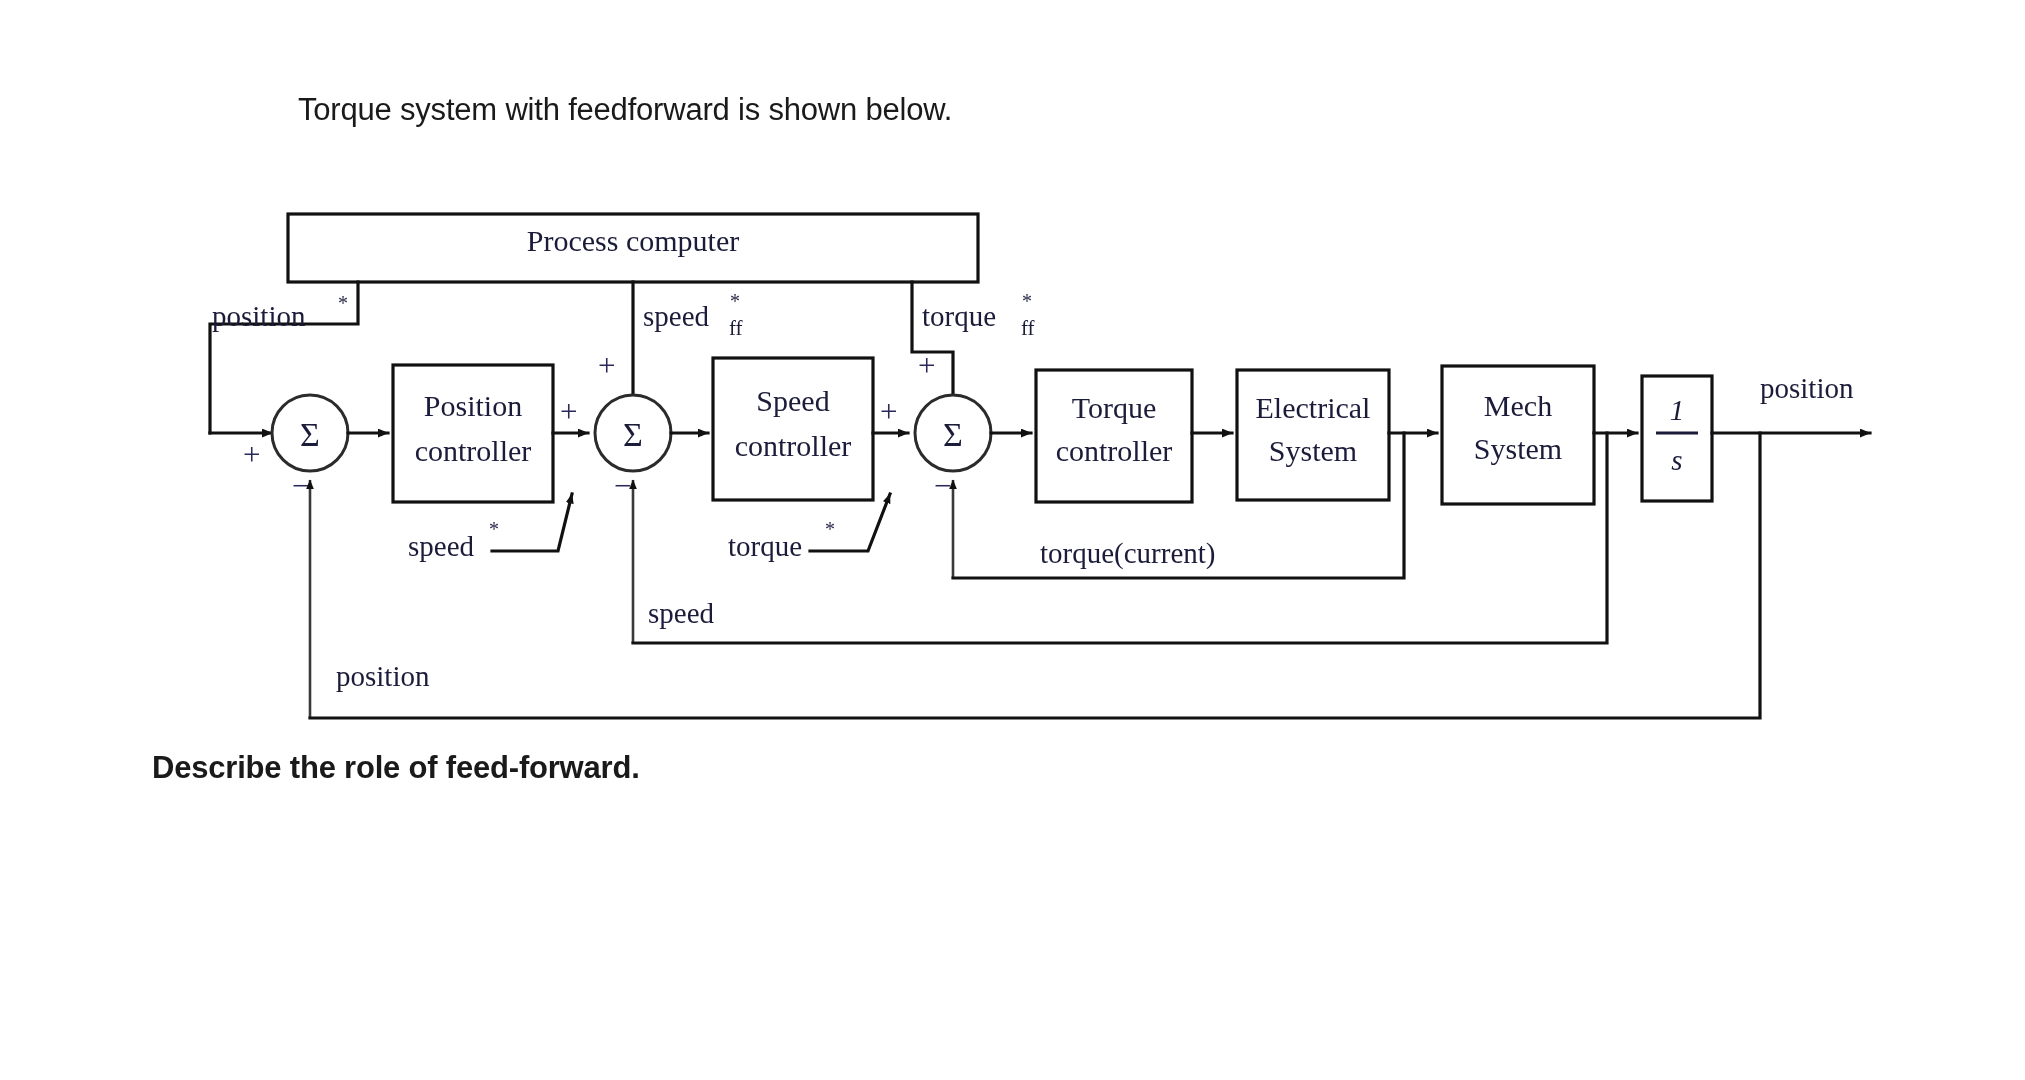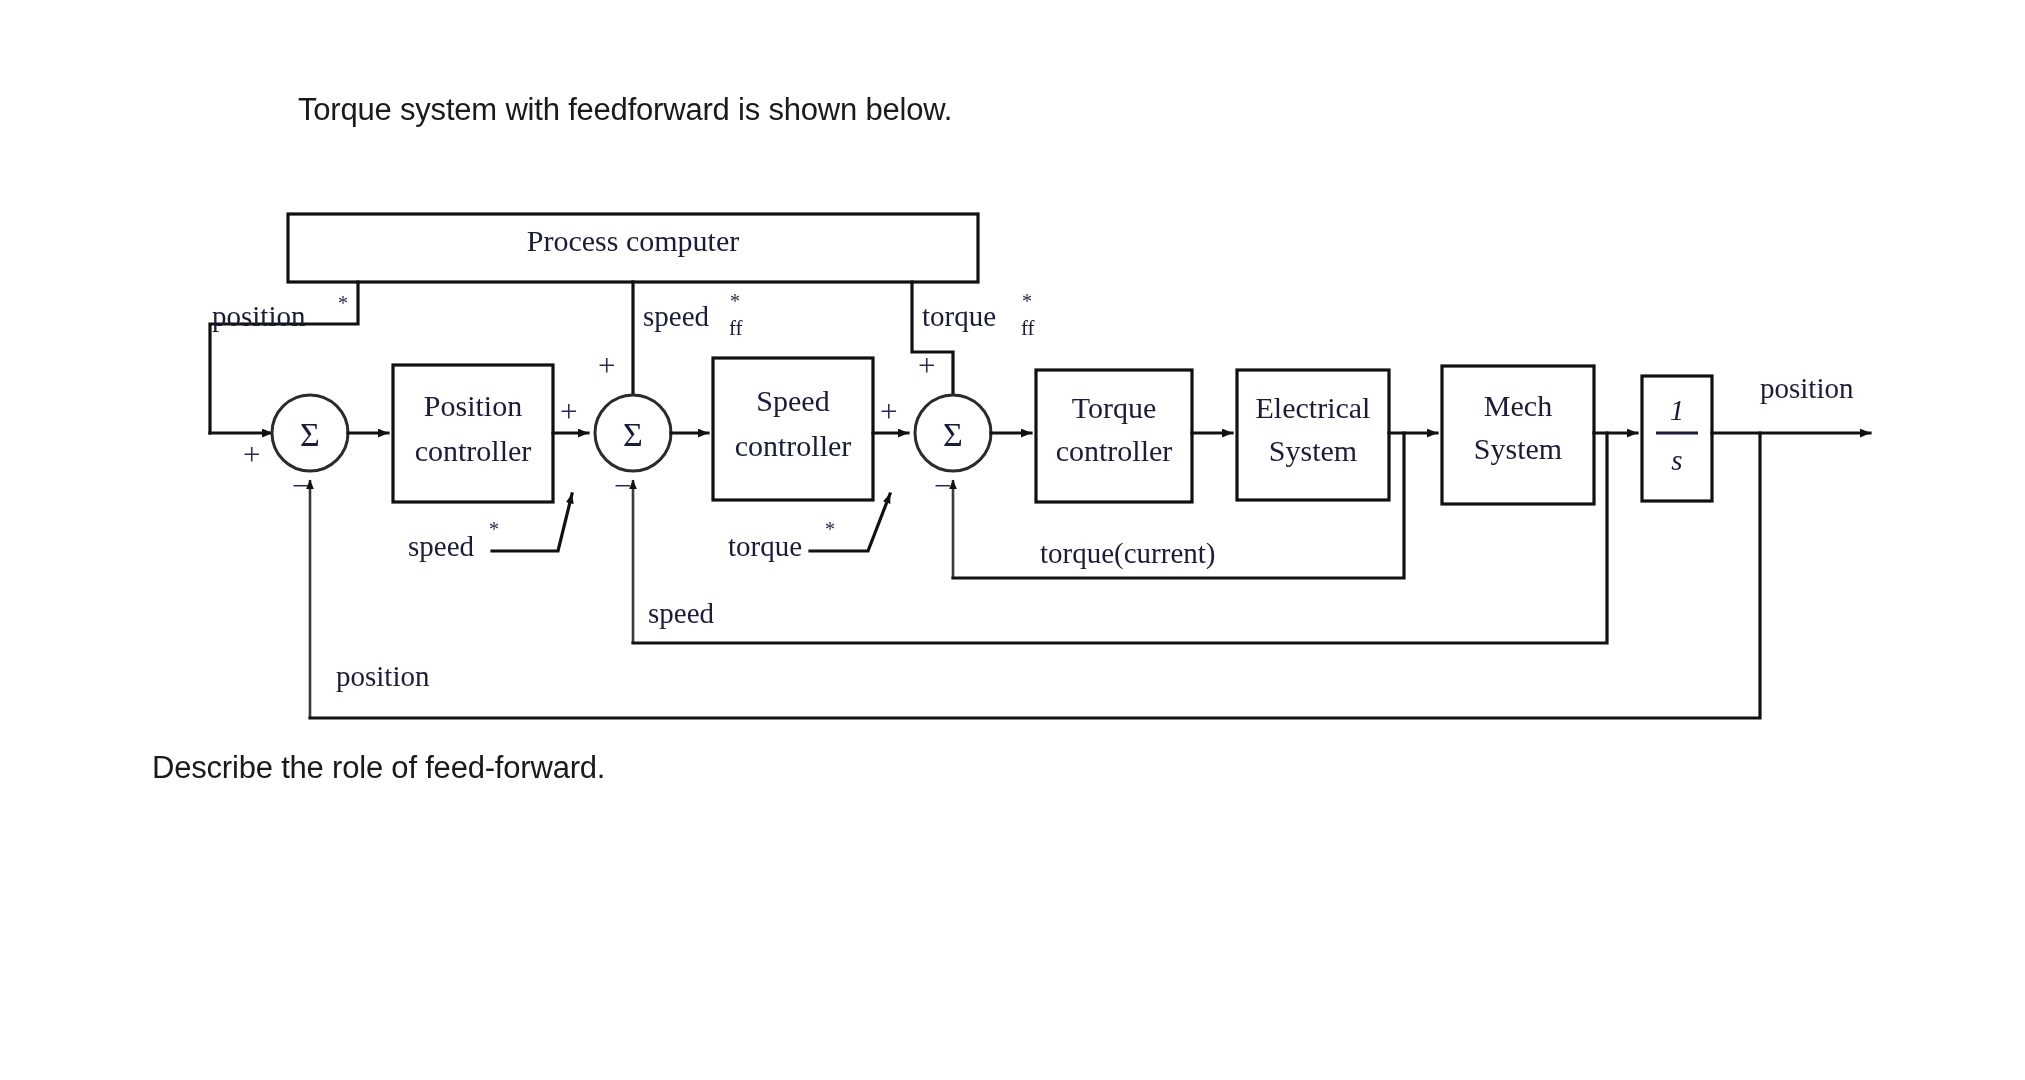--- a/index.html
+++ b/index.html
@@ -20,21 +20,21 @@
   
   .prose {
     position: absolute;
     font-family: "Liberation Sans", sans-serif;
     font-size: 31px;
     color: #1a1a1a;
     white-space: nowrap;
     letter-spacing: -0.2px;
   }
   #intro-line { left: 298px; top: 92px; }
-  #question-line { left: 152px; top: 750px; }
+  #question-line { left: 152px; top: 750px; font-weight: bold; }
 
   
   #diagram {
     position: absolute;
     left: 0;
     top: 18px;
     width: 2025px;
     height: 1080px;
   }
   #diagram svg { display: block; }

